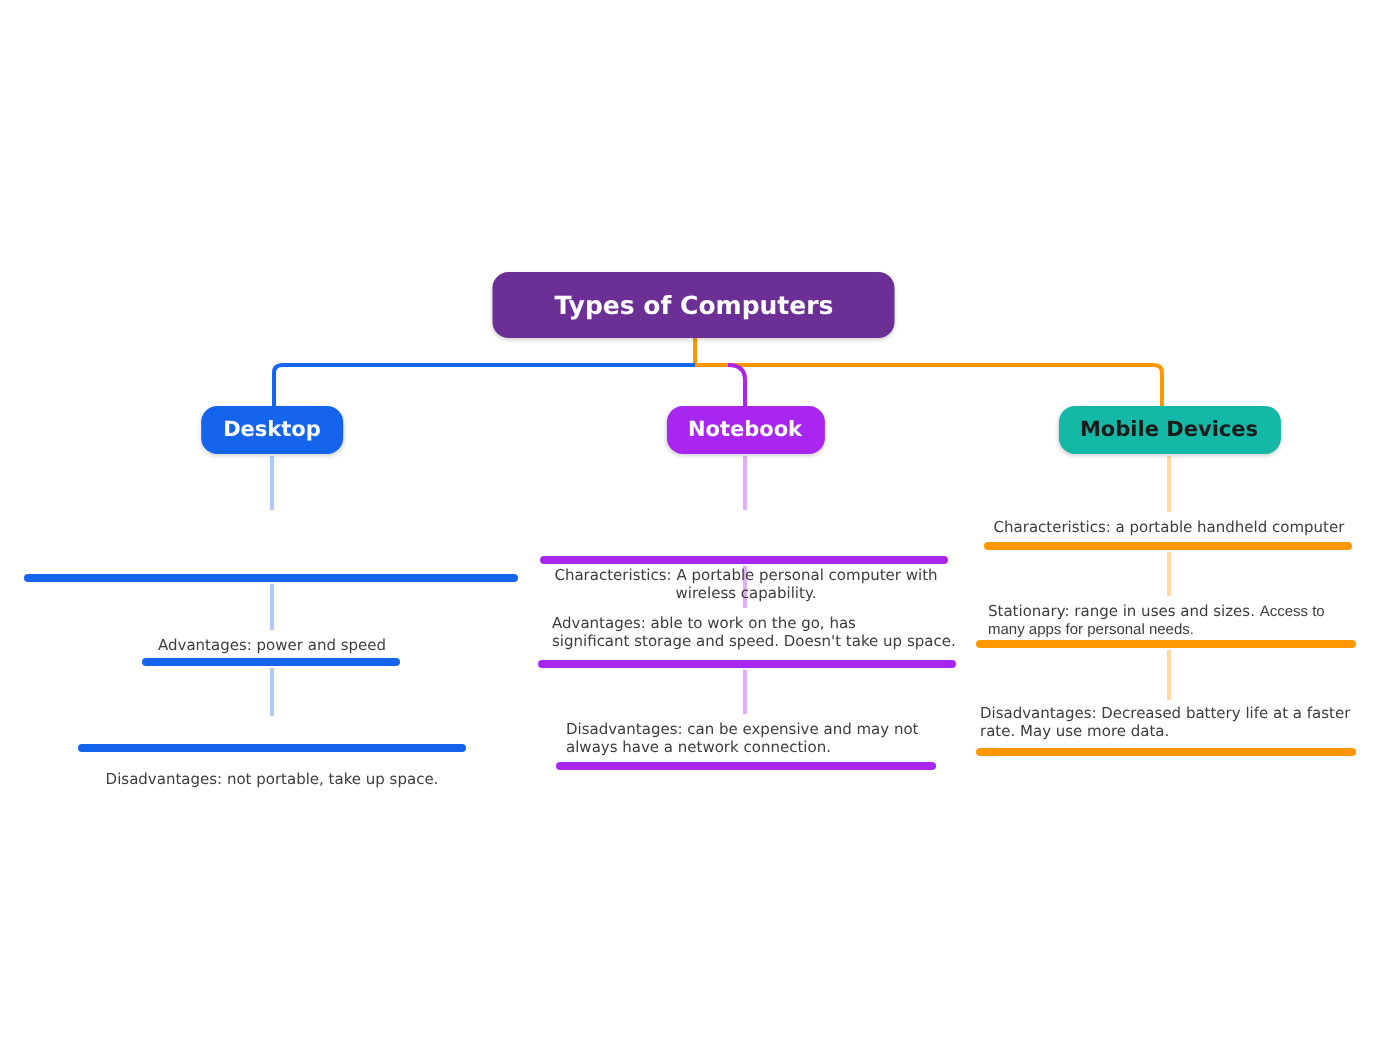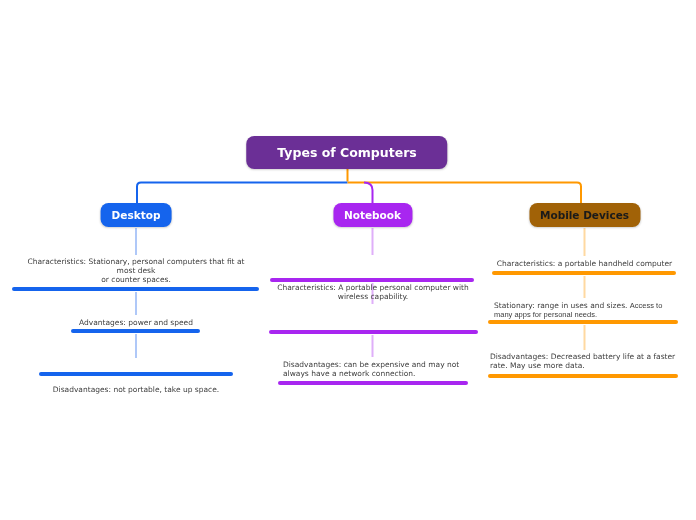--- a/index.html
+++ b/index.html
@@ -40,21 +40,21 @@
     padding: 9px 31px;
   }
   .node.child {
     top: 203px;
     color: #ffffff;
     font-size: 10.5px;
     padding: 6px 11px;
   }
   .node.desktop  { left: 136px;   background: #1564ED; }
   .node.notebook { left: 372.5px; background: #A826F0; }
-  .node.mobile   { left: 584.5px; background: #a16207; color: #1A1A1A; }
+  .node.mobile   { left: 584.5px; background: #14b8a6; color: #1A1A1A; }
   .topic {
     position: absolute;
     font-size: 7.5px;
     line-height: 9px;
     color: #3D3D3D;
     white-space: pre-line;
     cursor: pointer;
   }
   .topic.center { text-align: center; }
   .topic.left   { text-align: left; }
@@ -95,35 +95,34 @@
     <path d="M584.5,276 L584.5,298" fill="none" stroke="#FFD9A1" stroke-width="2"></path>
     <path d="M584.5,325 L584.5,350" fill="none" stroke="#FFD9A1" stroke-width="2"></path>
   </svg>
 
   <div class="node root">Types of Computers</div>
 
   <div class="node child notebook">Notebook</div>
   <div class="node child desktop">Desktop</div>
   <div class="node child mobile">Mobile Devices</div>
 
-  <div class="topic center" style="left:11px; top:257px; width:250px;">Characteristics: Stationary, personal computers that fit at
-most desk
-or counter spaces.</div>
   <div class="bar blue" style="left:12px; top:287px; width:247px;"></div>
 
   <div class="topic center" style="left:11px; top:318px; width:250px;">Advantages: power and speed</div>
   <div class="bar blue" style="left:71px; top:329px; width:129px;"></div>
 
   <div class="topic center" style="left:11px; top:361px; width:250px;margin-top:24px;">Disadvantages: not portable, take up space.</div>
   <div class="bar blue" style="left:39px; top:372px; width:194px;"></div>
 
   <div class="topic center" style="left:272px; top:257px; width:202px;margin-top:26px;">Characteristics: A portable personal computer with
 wireless capability.</div>
   <div class="bar purple" style="left:270px; top:278px; width:204px;"></div>
 
+  <div class="topic left" style="left:276px; top:307px; width:205px;">Advantages: able to work on the go, has
+significant storage and speed. Doesn't take up space.</div>
   <div class="bar purple" style="left:269px; top:330px; width:209px;"></div>
 
   <div class="topic left" style="left:283px; top:360px; width:195px;">Disadvantages: can be expensive and may not
 always have a network connection.</div>
   <div class="bar purple" style="left:278px; top:381px; width:190px;"></div>
 
   <div class="topic center" style="left:489px; top:259px; width:191px;">Characteristics: a portable handheld computer</div>
   <div class="bar orange" style="left:492px; top:271px; width:184px;"></div>
 
   <div class="topic left" style="left:494px; top:301px; width:195px;"><span>Stationary: range in uses and sizes. </span><span class="alt-font">Access to

